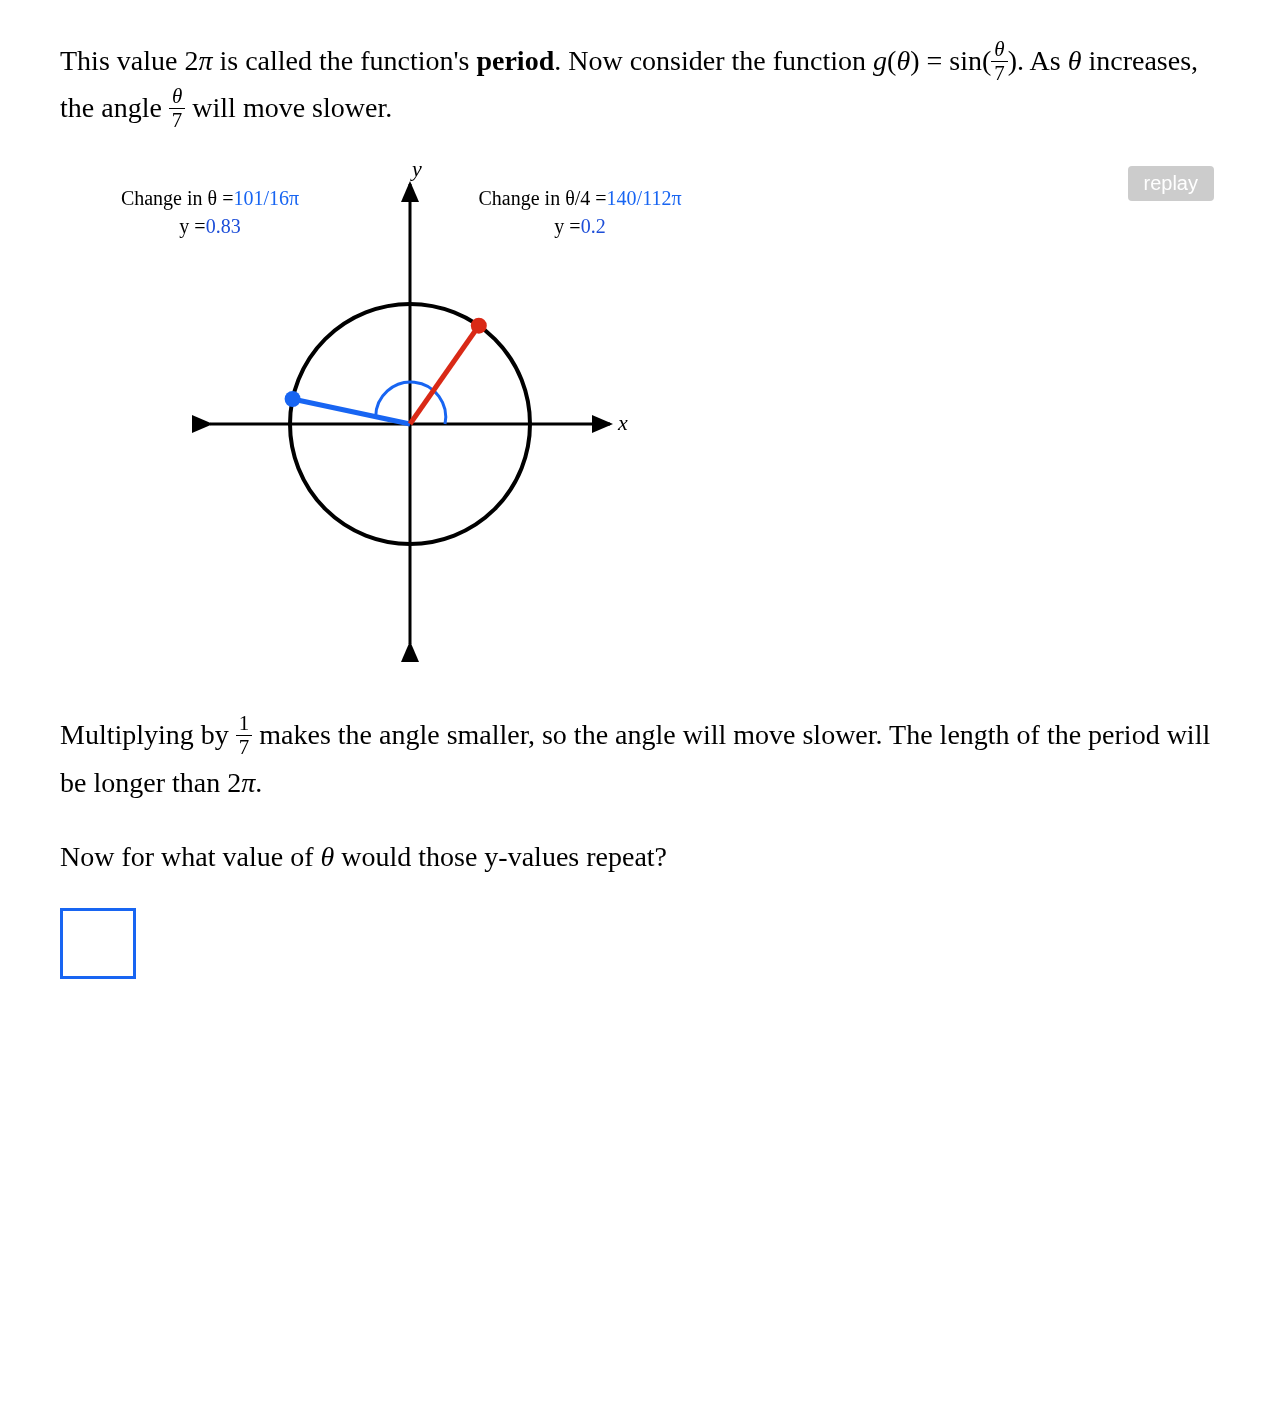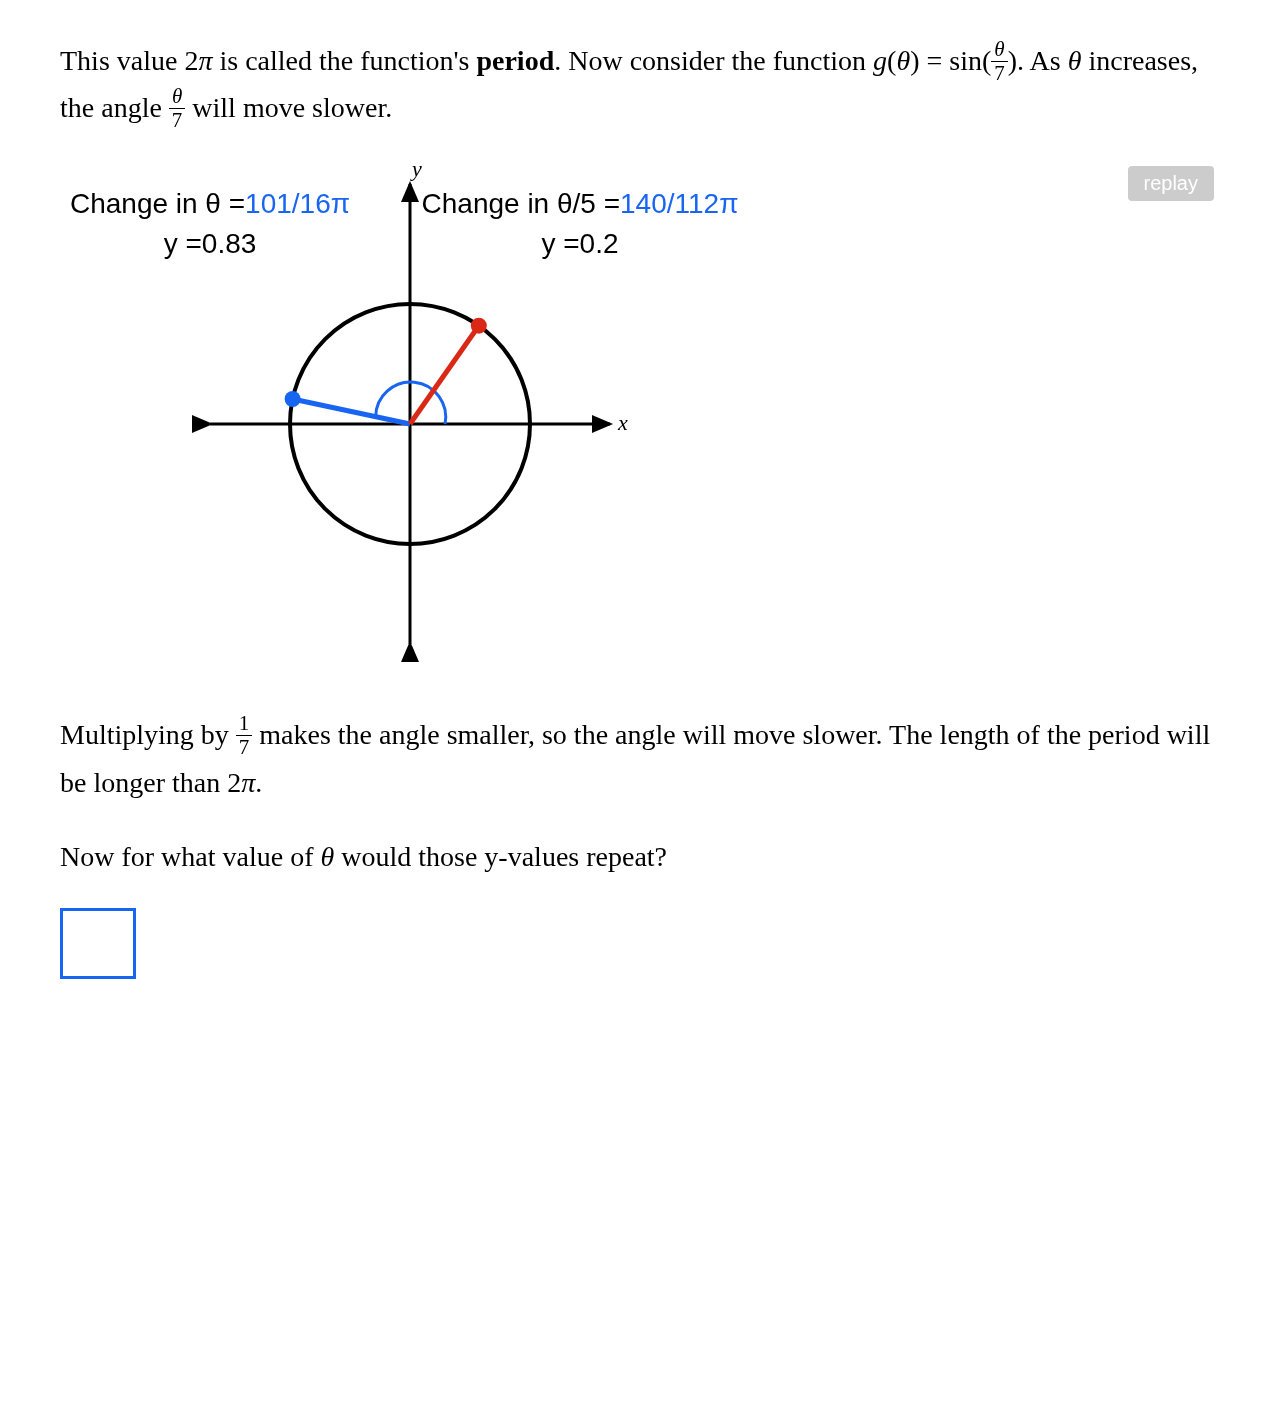--- a/index.html
+++ b/index.html
@@ -42,26 +42,26 @@
     color: #fff;
     font-family: Arial, sans-serif;
     font-size: 20px;
     padding: 6px 16px;
     border-radius: 4px;
     border: none;
     cursor: pointer;
   }
   .annot {
     position: absolute;
-    font-size: 28px;
+    font-size: 20px;
     text-align: center;
     line-height: 1.4;
-    font-family: Liberation Sans, sans-serif;
+    font-family: Liberation Serif, serif;
   }
-  .annot .red { color: #000000; }
+  .annot .red { color: #1d4ed8; }
   .annot .blue { color: #1865f2; }
   .diagram-svg {
     position: absolute;
     left: 120px;
     top: 0;
   }
   .answer-box {
     width: 70px;
     height: 65px;
     border: 3px solid #1865f2;
@@ -88,21 +88,21 @@
     <div>
       <span>Change in θ =</span><span class="blue">101/16π</span>
     </div>
     <div>
       <span>y =</span><span class="red">0.83</span>
     </div>
   </div>
 
   <div class="annot" style="left:350px; top:30px; width:340px;">
     <div>
-      <span>Change in θ/5 =</span><span class="blue">140/112π</span>
+      <span>Change in θ/4 =</span><span class="blue">140/112π</span>
     </div>
     <div>
       <span>y =</span><span class="red">0.2</span>
     </div>
   </div>
 
   <svg class="diagram-svg" width="560" height="540">
     <defs>
       <marker id="arrow" markerWidth="10" markerHeight="10" refX="6" refY="3" orient="auto">
         <path d="M0,0 L7,3 L0,6 Z" fill="#000"></path>

